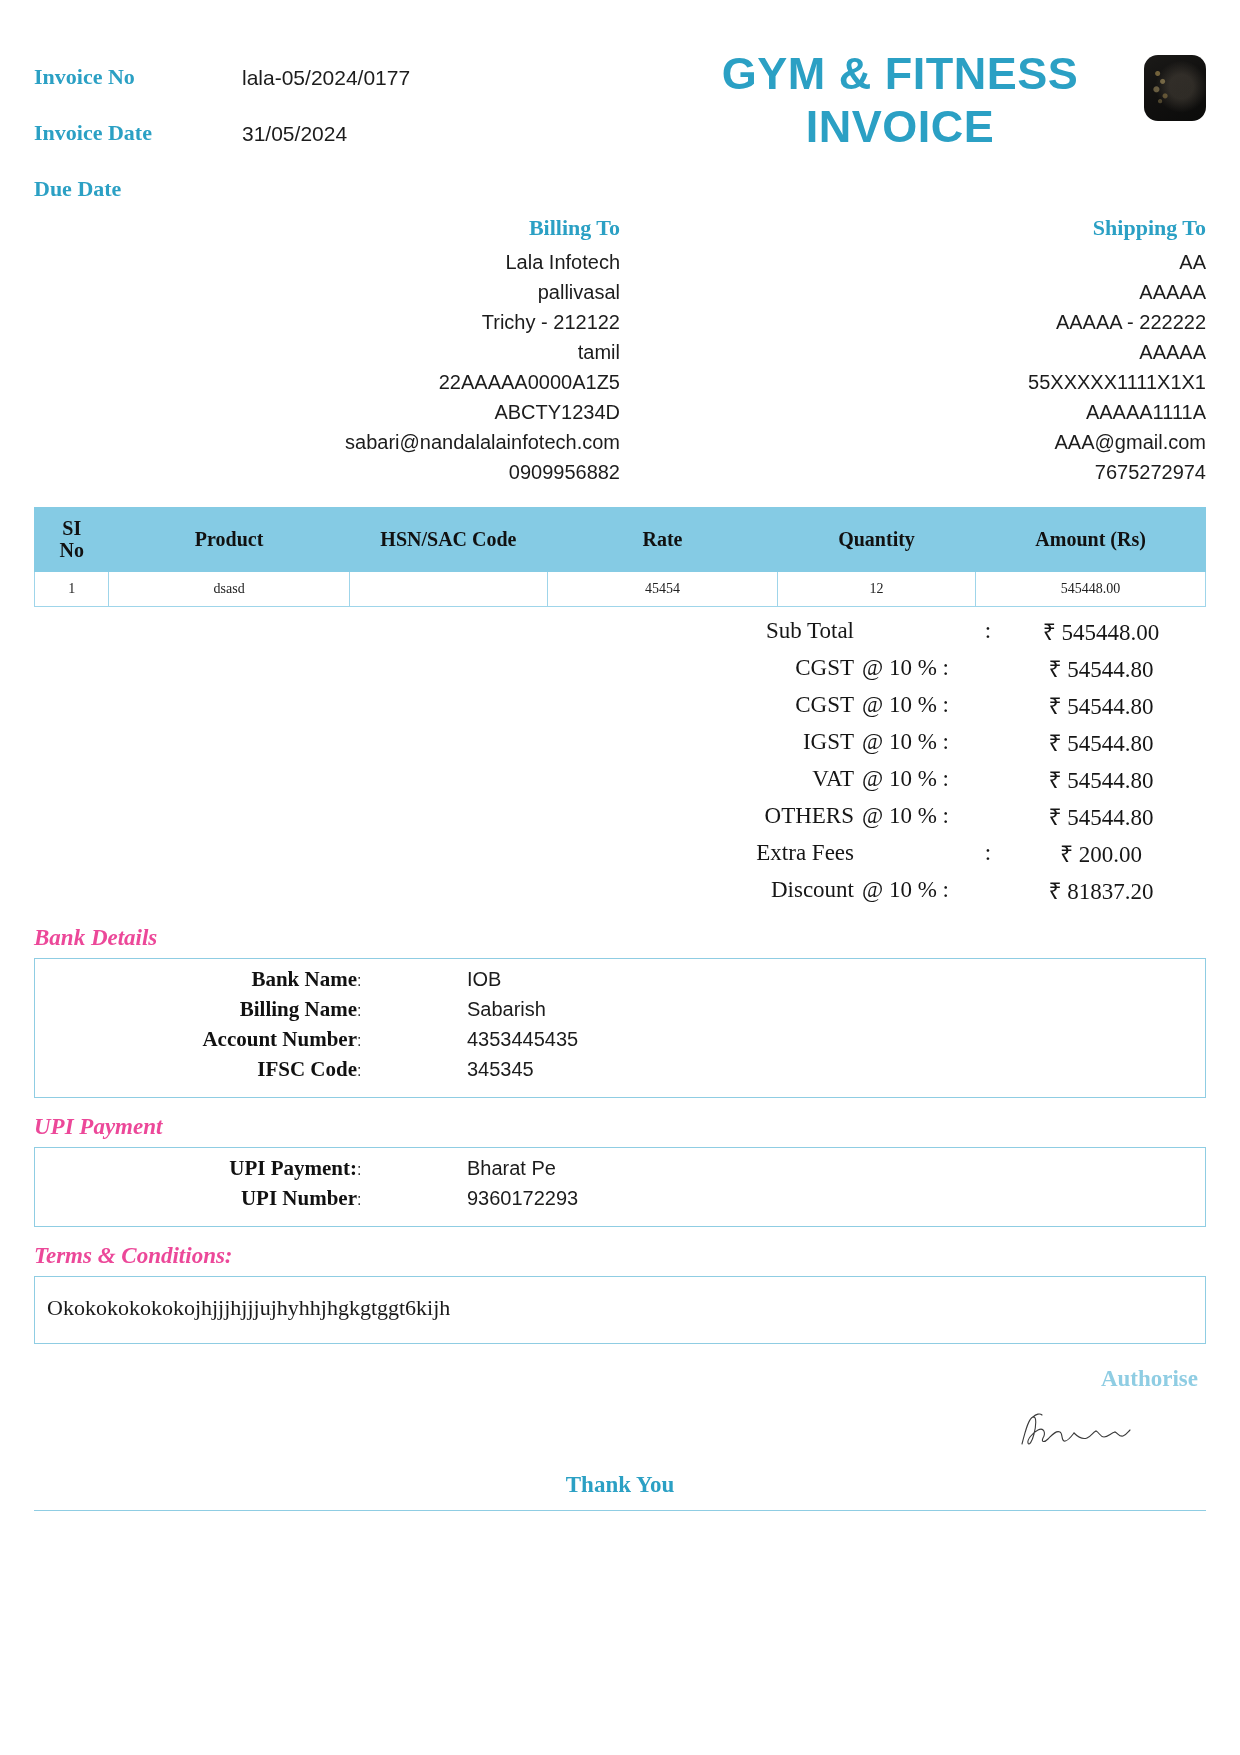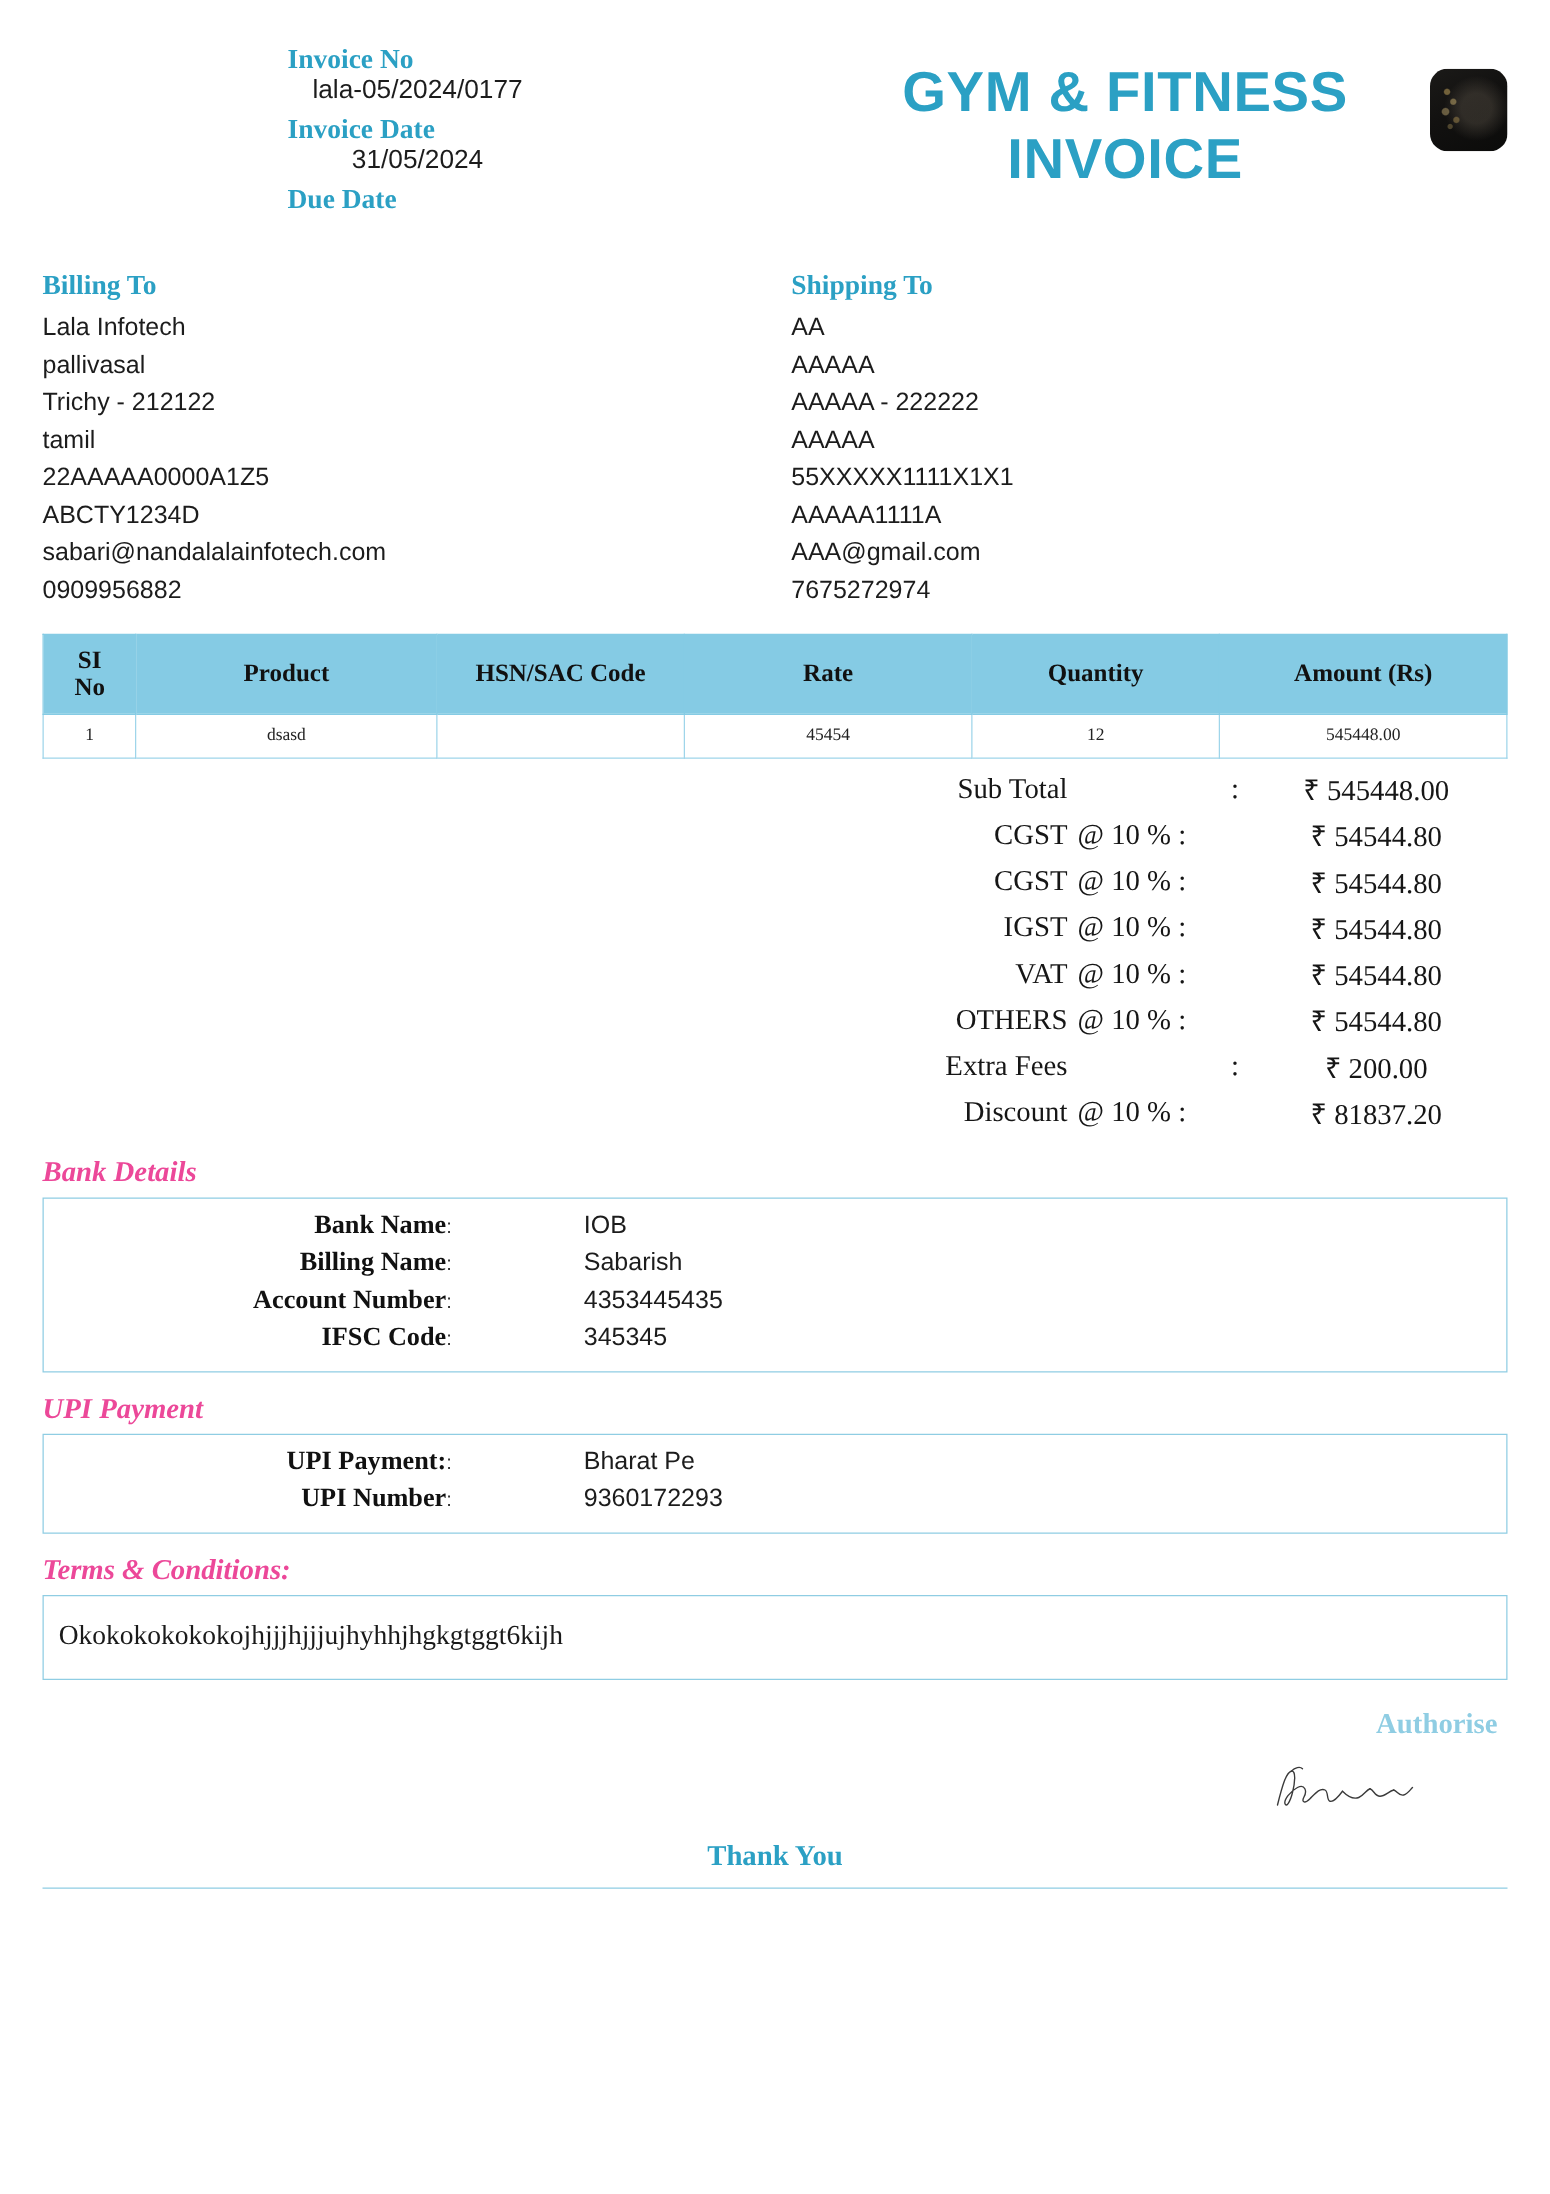--- a/index.html
+++ b/index.html
@@ -30,23 +30,22 @@
     padding-top: 34px;
     position: relative;
     height: 175px;
   }
   .meta-col {
     width: 600px;
     flex: none;
   }
   .meta-row {
     display: flex;
-    align-items: center;
+    align-items: flex-end;
     height: 56px;
-    flex-direction: column;
   }
   .meta-label {
     width: 208px;
     flex: none;
     color: #2ba0c4;
     font-family: "Liberation Serif", serif;
     font-weight: bold;
     font-size: 22px;
   }
   .meta-value {
@@ -87,20 +86,21 @@
   }
 
   
   .parties {
     display: flex;
     margin-top: 6px;
   }
   .party {
     width: 50%;
     box-sizing: border-box;
+    text-align: right;
   }
   .party.shipping { padding-left: 13px; }
   .party-title {
     color: #2ba0c4;
     font-family: "Liberation Serif", serif;
     font-weight: bold;
     font-size: 22px;
     margin-bottom: 6px;
   }
   .party-line {

